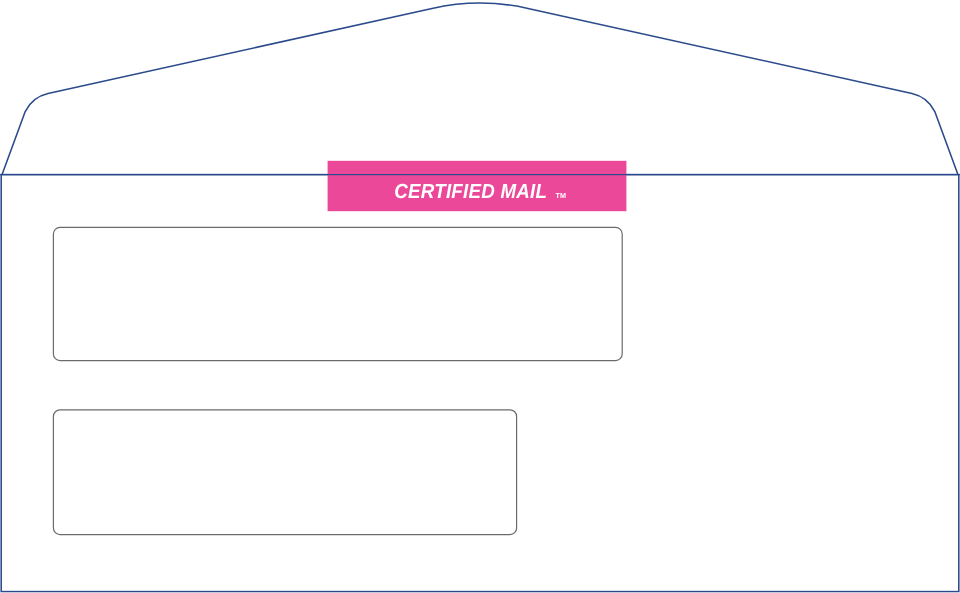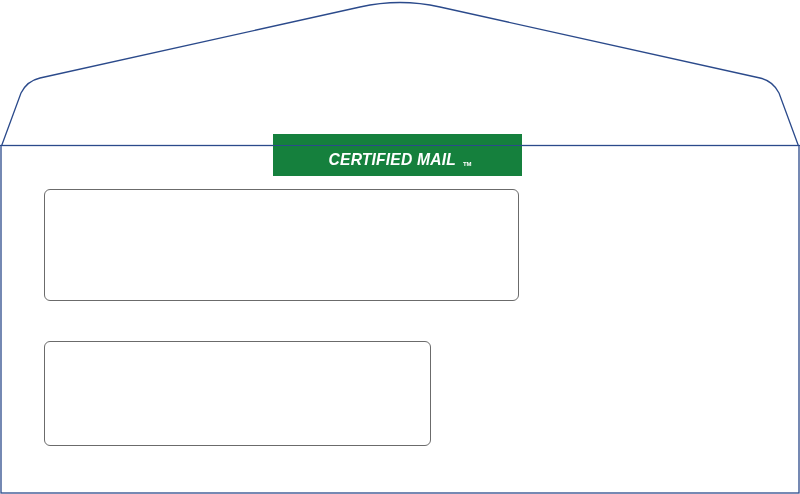--- a/index.html
+++ b/index.html
@@ -84,21 +84,21 @@
 </head>
 <body>
 
 <svg class="envelope-outline" viewBox="0 0 800 494" xmlns="http://www.w3.org/2000/svg">
 
   <path d="M1.5 146 L21 93 Q27 81 40 78 L360 7 Q400 -2 440 7 L760 78 Q773 81 779 93 L798.5 146" fill="#ffffff" stroke="#2b4a8b" stroke-width="1.3"></path>
 
   <rect x="1" y="145.5" width="798" height="347.5" fill="#ffffff" stroke="#2b4a8b" stroke-width="1.3"></rect>
 </svg>
 
-<div class="certified-label" id="certLabel" style="background: #15803d;">
+<div class="certified-label" id="certLabel" style="background: #ec4899;">
   <span class="certified-text">CERTIFIED MAIL</span>
     <span class="tm-mark">TM</span>
 </div>
 
 <div class="flap-line-overlay"></div>
 
 <div class="window window-top"></div>
 <div class="window window-bottom"></div>
 
 </body></html>

